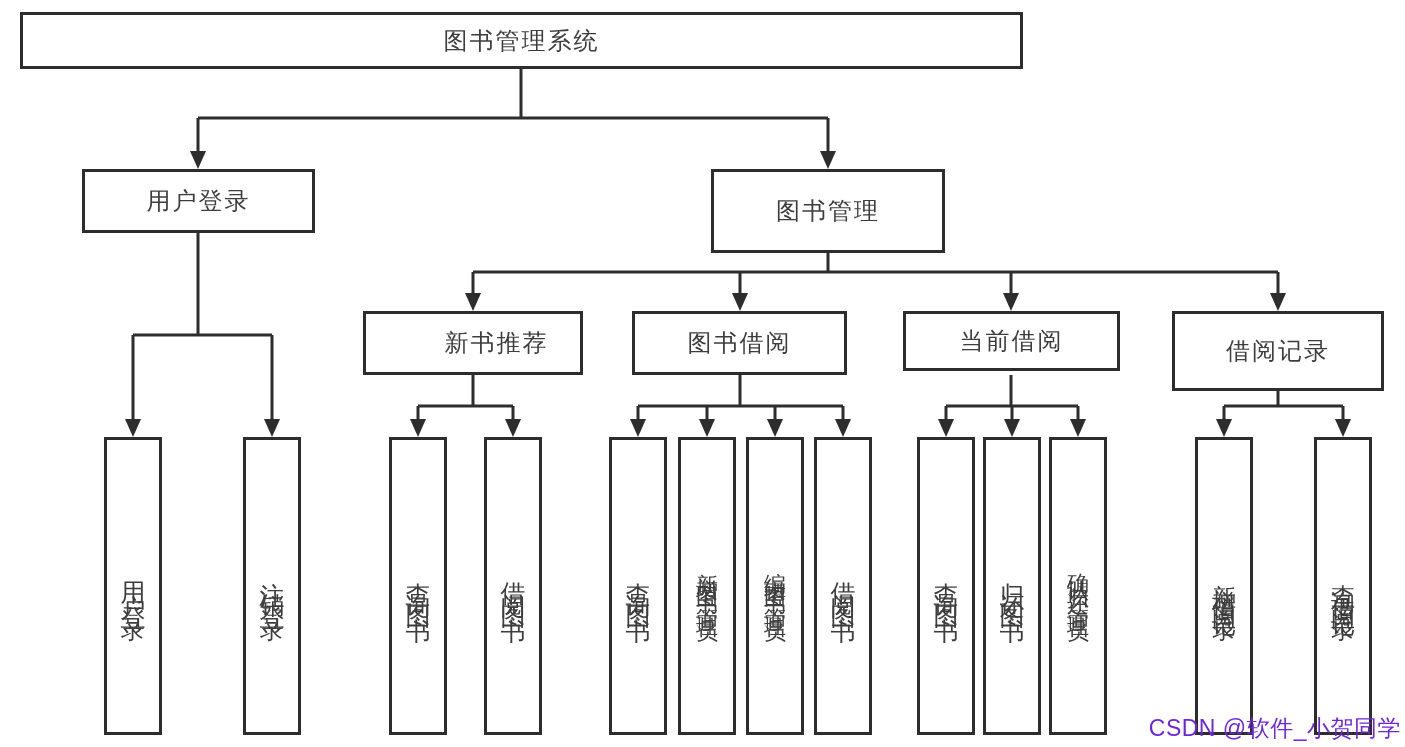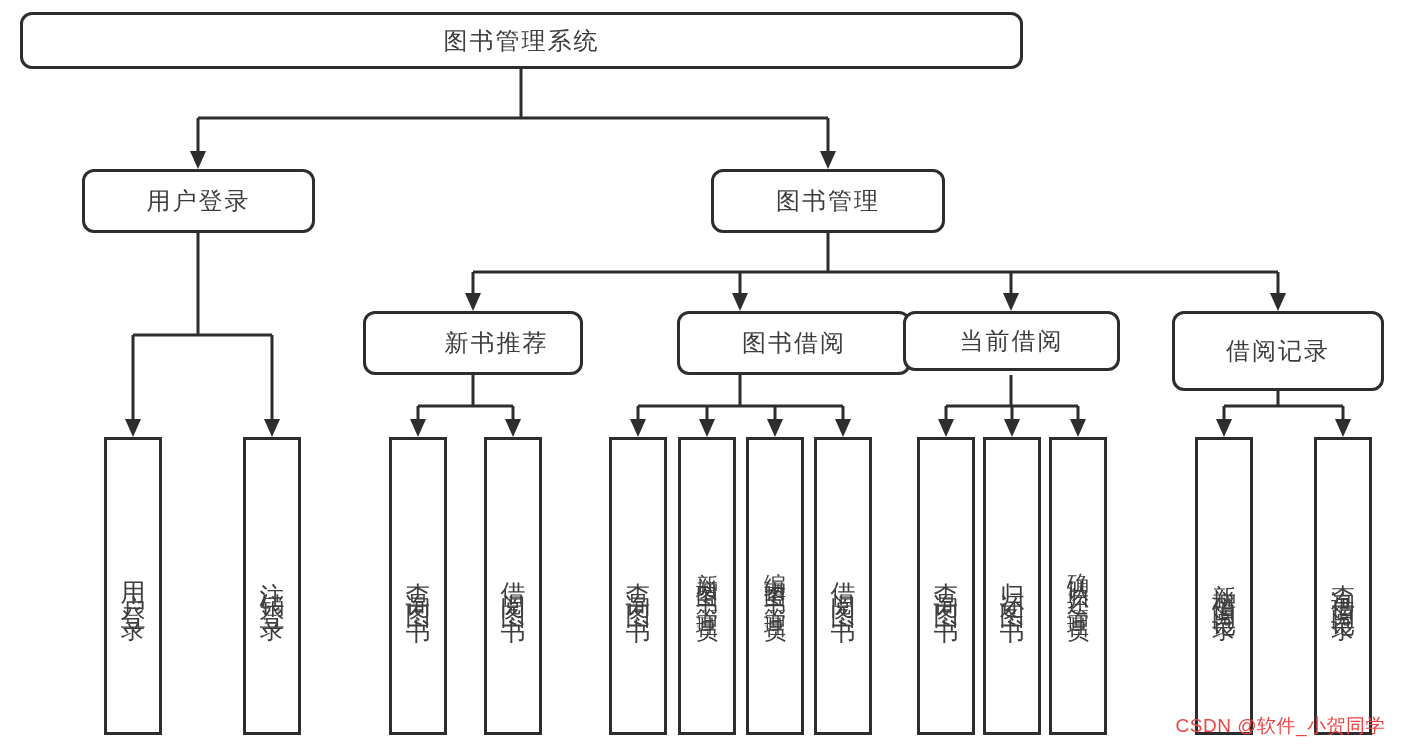--- a/index.html
+++ b/index.html
@@ -31,54 +31,53 @@
     color: #3d3d3d;
     display: flex;
     align-items: center;
     justify-content: center;
     text-align: center;
   }
   .hbox {
     font-size: 24px;
     letter-spacing: 2px;
     white-space: nowrap;
-    border-radius: 12px;
   }
   .leaf {
     writing-mode: vertical-rl;
     text-orientation: mixed;
     font-size: 25px;
     letter-spacing: 12px;
     line-height: 1;
   }
   .leaf--med {
     font-size: 24px;
     letter-spacing: 7px;
   }
   .leaf--long {
     font-size: 22px;
     letter-spacing: 7px;
   }
   .watermark {
     position: absolute;
-    right: 20px;
+    right: 4px;
     top: 713px;
-    font-size: 19px;
-    color: #ef4444;
+    font-size: 23px;
+    color: #6d28d9;
     letter-spacing: 0.5px;
     white-space: nowrap;
     z-index: 10;
   }
 
   
   .n-root          { left: 20px;   top: 12px;  width: 1003px; height: 57px; }
   .n-user-login    { left: 82px;   top: 169px; width: 233px;  height: 64px; }
-  .n-book-mgmt     { left: 711px;  top: 169px; width: 234px;  height: 64px; }
+  .n-book-mgmt     { left: 711px;  top: 169px; width: 234px;  height: 84px; }
   .n-new-book      { left: 363px;  top: 311px; width: 220px;  height: 64px; padding-left: 47px; }
-  .n-book-borrow   { left: 632px;  top: 311px; width: 234px;  height: 64px; margin-left: 45px; }
+  .n-book-borrow   { left: 632px;  top: 311px; width: 215px;  height: 64px; }
   .n-cur-borrow    { left: 903px;  top: 311px; width: 217px;  height: 60px; }
   .n-borrow-rec    { left: 1172px; top: 311px; width: 212px;  height: 80px; }
 
   .leaf { top: 437px; width: 58px; height: 298px; }
   .l-ul1 { left: 104px; }
   .l-ul2 { left: 243px; }
   .l-nb1 { left: 389px; }
   .l-nb2 { left: 484px; }
   .l-bb1 { left: 609px; }
   .l-bb2 { left: 678px; }

